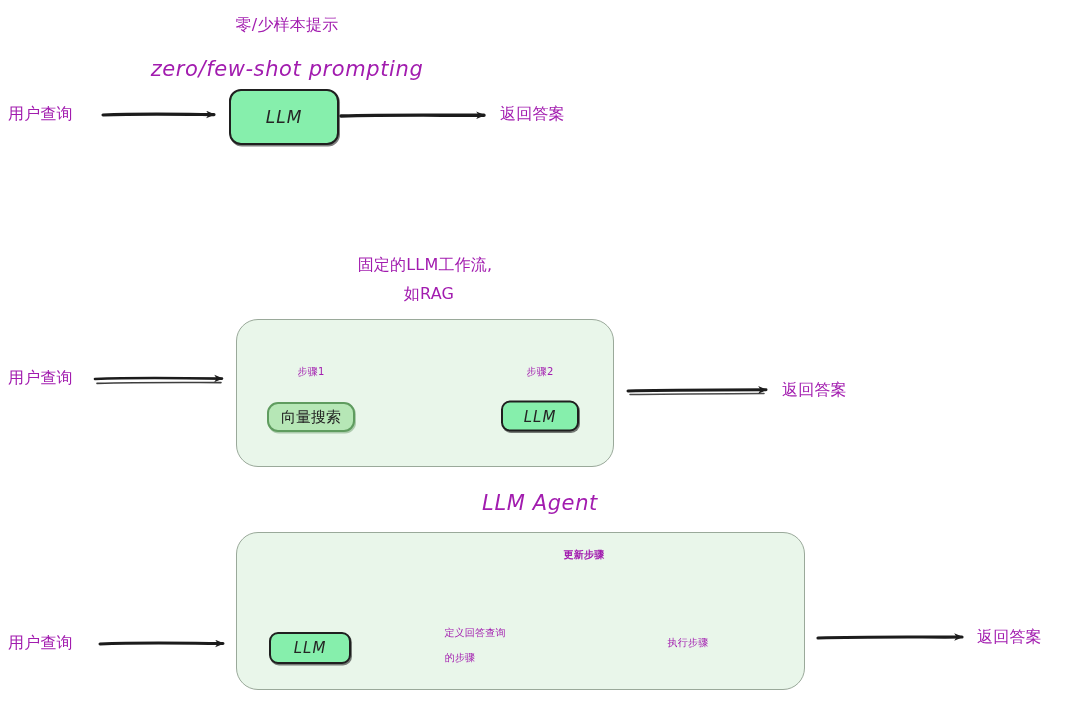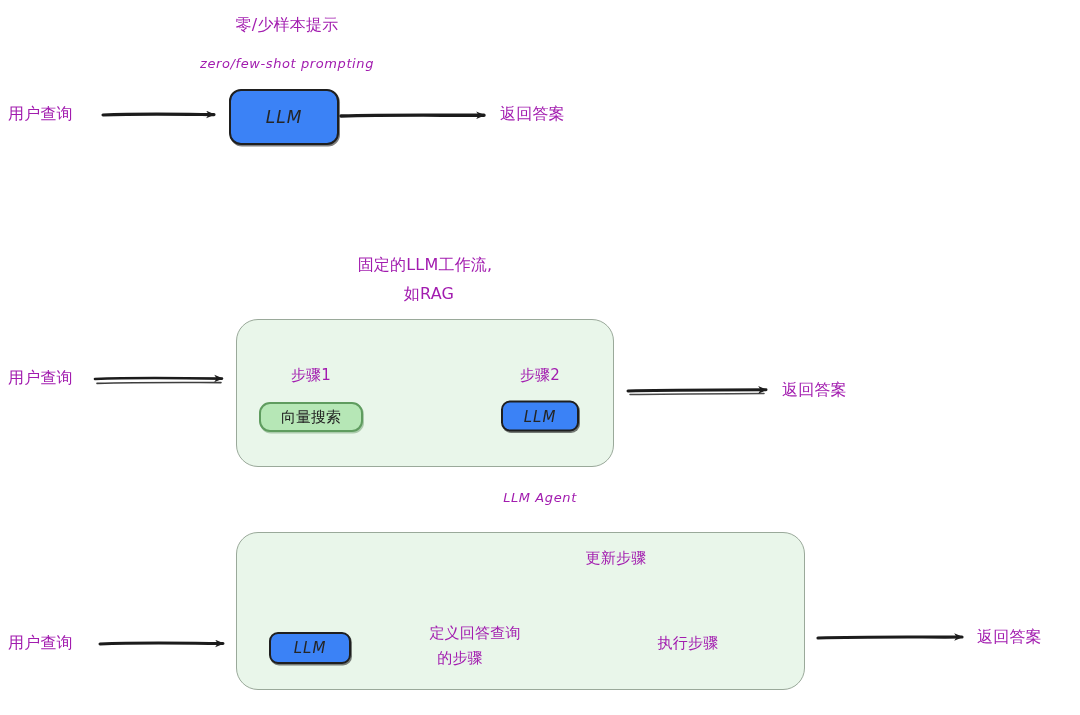--- a/index.html
+++ b/index.html
@@ -28,43 +28,43 @@
     line-height: 1.35;
     color: #a21caf;
     letter-spacing: 0.2px;
   }
   .cn {
     font-family: "DejaVu Sans", sans-serif;
     font-size: 16px;
   }
   .cn-sm {
     font-family: "DejaVu Sans", sans-serif;
-    font-size: 15px;
+    font-size: 10px;
   }
   .en {
     font-family: "DejaVu Sans", sans-serif;
-    font-size: 13px;
+    font-size: 21px;
     font-style: italic;
     letter-spacing: 0.6px;
   }
   .ctr { transform: translateX(-50%); text-align: center; }
   .mid { transform: translate(-50%, -50%); text-align: center; }
   .midr { transform: translateY(-50%); }
 
   
   .node {
     position: absolute;
     box-sizing: border-box;
     display: flex;
     align-items: center;
     justify-content: center;
     transform: translate(-50%, -50%);
   }
   .node-llm {
-    background: #3b82f6;
+    background: #86efac;
     border: 2.5px solid #1f1f1f;
     border-radius: 12px;
     box-shadow: 1px 1.5px 0 rgba(20,20,20,0.55);
   }
   .node-llm .node-text {
     font-family: "DejaVu Sans", sans-serif;
     font-style: italic;
     color: #252525;
     letter-spacing: 1px;
   }
@@ -153,21 +153,21 @@
 <div class="lbl cn midr" style="left:500px; top:114px;">返回答案</div>
 
 <div class="lbl cn ctr" style="left:425px; top:254px;">固定的LLM工作流,</div>
 <div class="lbl cn ctr" style="left:429px; top:283px;">如RAG</div>
 
 <div class="container-box" style="left:236px; top:319px; width:378px; height:148px;"></div>
 
 <div class="lbl cn midr" style="left:8px; top:378px;">用户查询</div>
 
 <div class="lbl cn-sm ctr" style="left:311px; top:365px;">步骤1</div>
-<div class="node node-green" style="left:311px; top:417px; width:104px; height:30px;">
+<div class="node node-green" style="left:311px; top:417px; width:88px; height:30px;">
   <span class="node-text">向量搜索</span>
 </div>
 
 <div class="lbl cn-sm ctr" style="left:540px; top:365px;">步骤2</div>
 <div class="node node-llm" style="left:540px; top:416px; width:78px; height:31px; border-radius:9px;">
   <span class="node-text" style="font-size:15px;">LLM</span>
 </div>
 
 <div class="lbl cn midr" style="left:782px; top:390px;">返回答案</div>
 
@@ -179,15 +179,15 @@
 
 <div class="node node-llm" style="left:310px; top:648px; width:82px; height:32px; border-radius:9px;">
   <span class="node-text" style="font-size:15px;">LLM</span>
 </div>
 
 <div class="lbl cn-sm mid" style="left:475px; top:633px;">定义回答查询</div>
 <div class="lbl cn-sm mid" style="left:460px; top:658px;">的步骤</div>
 
 <div class="lbl cn-sm mid" style="left:688px; top:643px;">执行步骤</div>
 
-<div class="lbl cn-sm ctr" style="left:616px; top:548px;">更新步骤</div>
+<div class="lbl cn-sm ctr" style="left:584px; top:548px;font-weight:bold;">更新步骤</div>
 
 <div class="lbl cn midr" style="left:977px; top:637px;">返回答案</div>
 
 </body></html>

